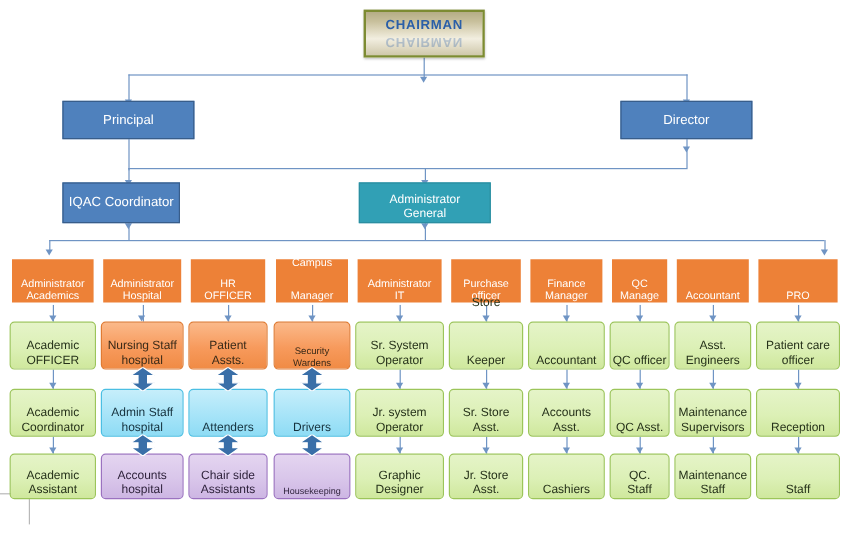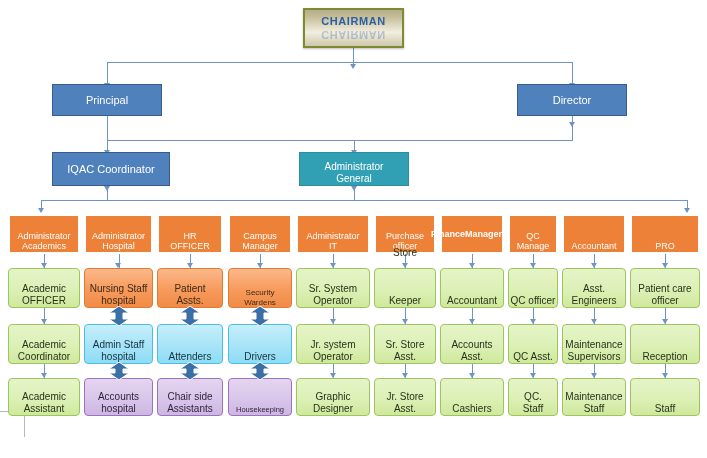--- a/index.html
+++ b/index.html
@@ -239,21 +239,21 @@
   </div>
 
   <div class="node n-blue" style="left:52px;top:84px;width:110px;height:32px;">
     <span>Principal</span>
   </div>
 
   <div class="node n-blue" style="left:517px;top:84px;width:110px;height:32px;">
     <span>Director</span>
   </div>
 
-  <div class="node n-blue" style="left:52px;top:152px;width:118px;height:34px;">
+  <div class="node n-blue" style="left:52px;top:152px;width:98px;height:34px;">
     <span>IQAC Coordinator</span>
   </div>
 
   <div class="node n-teal" style="left:299px;top:152px;width:110px;height:34px;flex-direction:column;">
     <span>Administrator</span>
     <span>General</span>
   </div>
 
   <div id="grid">
       <div class="node n-orange" style="left: 8px; top: 214px; width: 72px; height: 40px; flex-direction: column;">
@@ -296,21 +296,21 @@
         <span>Patient</span>
         <span>Assts.</span>
       </div>
       <div class="node n-cyan" style="left: 157px; top: 324px; width: 66px; height: 40px; flex-direction: column;">
         <span>Attenders</span>
       </div>
       <div class="node n-purple" style="left: 157px; top: 378px; width: 66px; height: 38px; flex-direction: column;">
         <span>Chair side</span>
         <span>Assistants</span>
       </div>
-      <div class="node n-orange" style="left: 228px; top: 214px; width: 64px; height: 40px; flex-direction: column;">
+      <div class="node n-orange" style="left: 228px; top: 214px; width: 64px; height: 40px; flex-direction: column; gap: 17px;">
         <span>Campus</span>
         <span>Manager</span>
       </div>
       <div class="node n-ltorange tiny2" style="left: 228px; top: 268px; width: 64px; height: 40px; flex-direction: column;">
         <span>Security</span>
         <span class="tiny2">Wardens</span>
       </div>
       <div class="node n-cyan" style="left: 228px; top: 324px; width: 64px; height: 40px; flex-direction: column;">
         <span>Drivers</span>
       </div>
@@ -342,21 +342,21 @@
         <span>Keeper</span>
       </div>
       <div class="node n-green" style="left: 374px; top: 324px; width: 62px; height: 40px; flex-direction: column;">
         <span>Sr. Store</span>
         <span>Asst.</span>
       </div>
       <div class="node n-green" style="left: 374px; top: 378px; width: 62px; height: 38px; flex-direction: column;">
         <span>Jr. Store</span>
         <span>Asst.</span>
       </div>
-      <div class="node n-orange" style="left: 440px; top: 214px; width: 64px; height: 40px; flex-direction: row; font-weight: bold;">
+      <div class="node n-orange" style="left: 440px; top: 214px; width: 64px; height: 40px; flex-direction: column;">
         <span>Finance</span>
         <span>Manager</span>
       </div>
       <div class="node n-green" style="left: 440px; top: 268px; width: 64px; height: 40px; flex-direction: column;">
         <span>Accountant</span>
       </div>
       <div class="node n-green" style="left: 440px; top: 324px; width: 64px; height: 40px; flex-direction: column;">
         <span>Accounts</span>
         <span>Asst.</span>
       </div>

